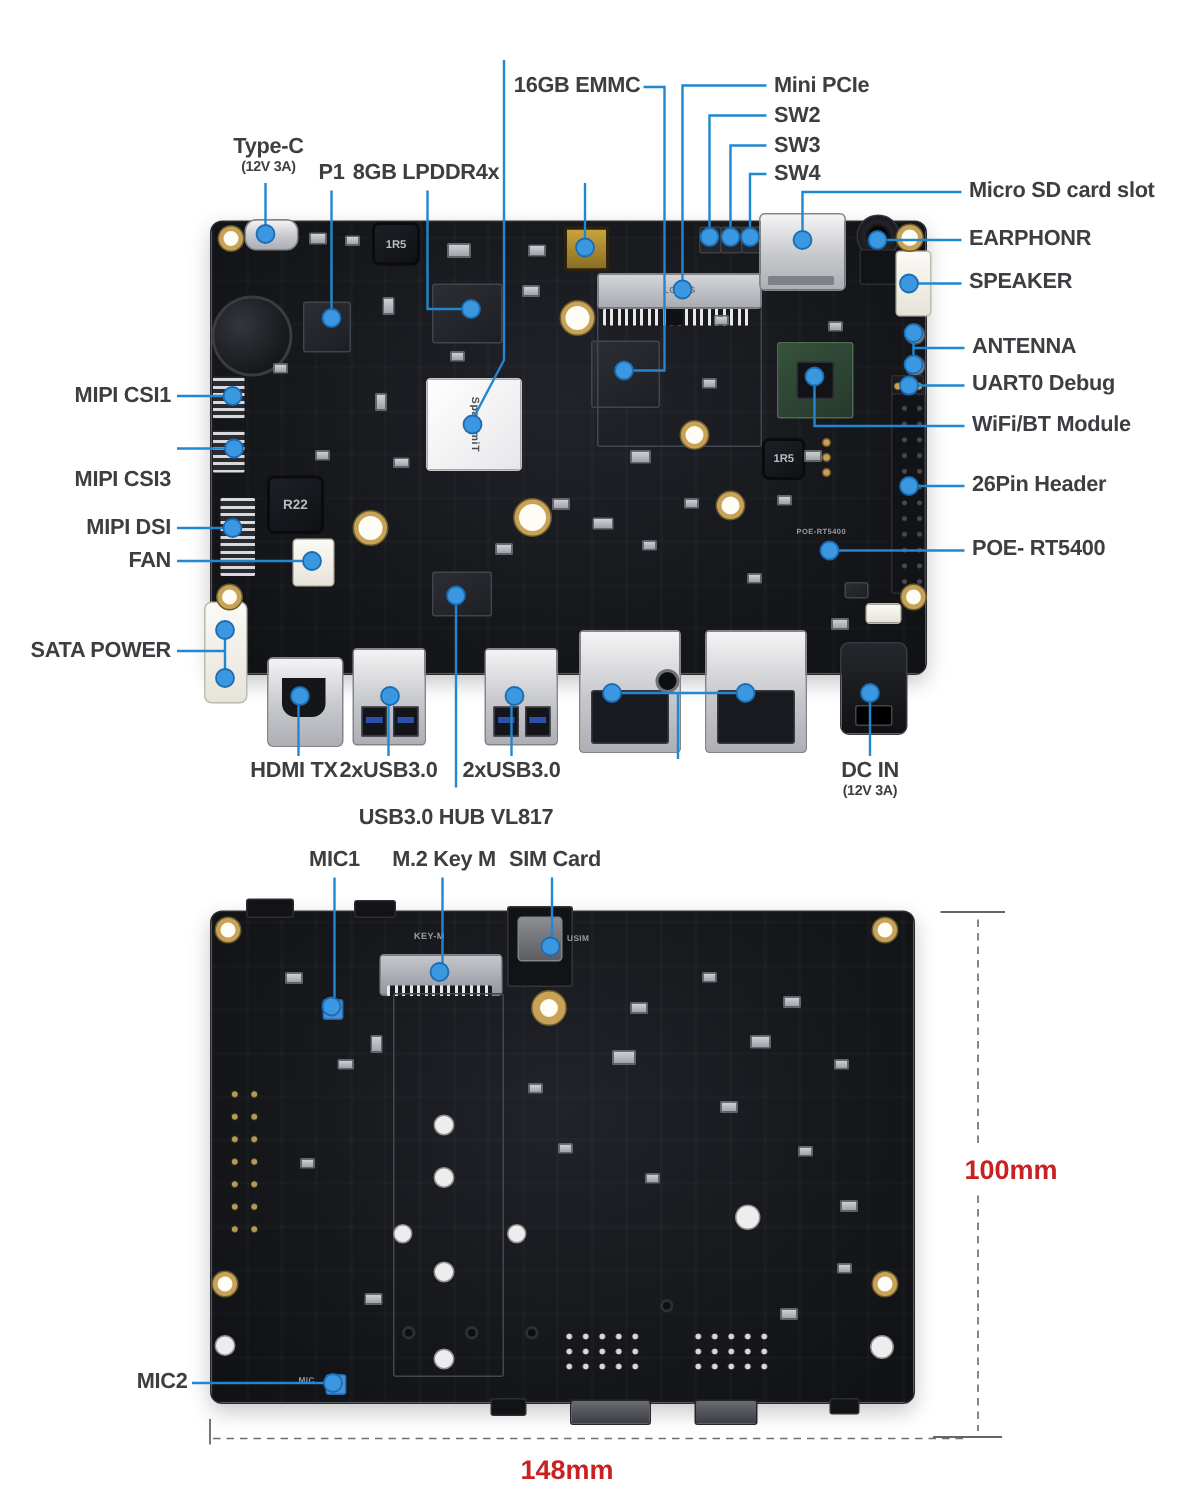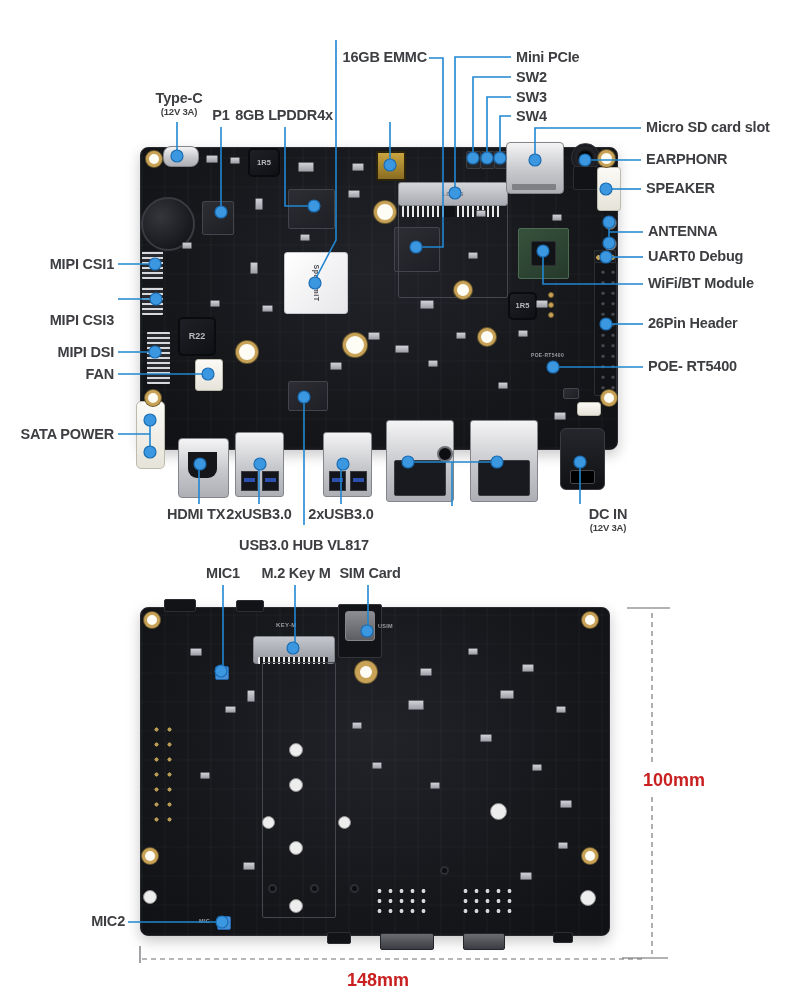--- a/index.html
+++ b/index.html
@@ -333,21 +333,21 @@
   <div class="lbl" style="left:648px;top:358px;"><span>POE- RT5400</span></div>
   <div class="lbl r" style="left:18px;top:256px;width:96px;"><span>MIPI CSI1</span></div>
   <div class="lbl r" style="left:18px;top:291px;width:96px;margin-top:21px;"><span>MIPI CSI3</span></div>
   <div class="lbl r" style="left:18px;top:344px;width:96px;"><span>MIPI DSI</span></div>
   <div class="lbl r" style="left:18px;top:366px;width:96px;"><span>FAN</span></div>
   <div class="lbl r" style="left:10px;top:426px;width:104px;"><span>SATA POWER</span></div>
   <div class="lbl c" style="left:156px;top:506px;width:80px;"><span>HDMI TX</span></div>
   <div class="lbl c" style="left:219px;top:506px;width:80px;"><span>2xUSB3.0</span></div>
   <div class="lbl c" style="left:301px;top:506px;width:80px;"><span>2xUSB3.0</span></div>
   <div class="lbl c" style="left:224px;top:537px;width:160px;"><span>USB3.0 HUB VL817</span></div>
-  <div class="lbl c" style="left:568px;top:506px;width:80px;"><span>DC IN</span><span class="sub">(12V 3A)</span></div>
+  <div class="lbl c" style="left:540px;top:506px;width:80px;"><span>DC IN</span><span class="sub">(12V 3A)</span></div>
 
   <div class="lbl c" style="left:188px;top:565px;width:70px;"><span>MIC1</span></div>
   <div class="lbl c" style="left:246px;top:565px;width:100px;"><span>M.2 Key M</span></div>
   <div class="lbl c" style="left:325px;top:565px;width:90px;"><span>SIM Card</span></div>
   <div class="lbl r" style="left:30px;top:913px;width:95px;"><span>MIC2</span></div>
 
   <div class="dim" style="left:634px;top:770px;width:80px;"><span>100mm</span></div>
   <div class="dim" style="left:338px;top:970px;width:80px;"><span>148mm</span></div>
 
 </div>

